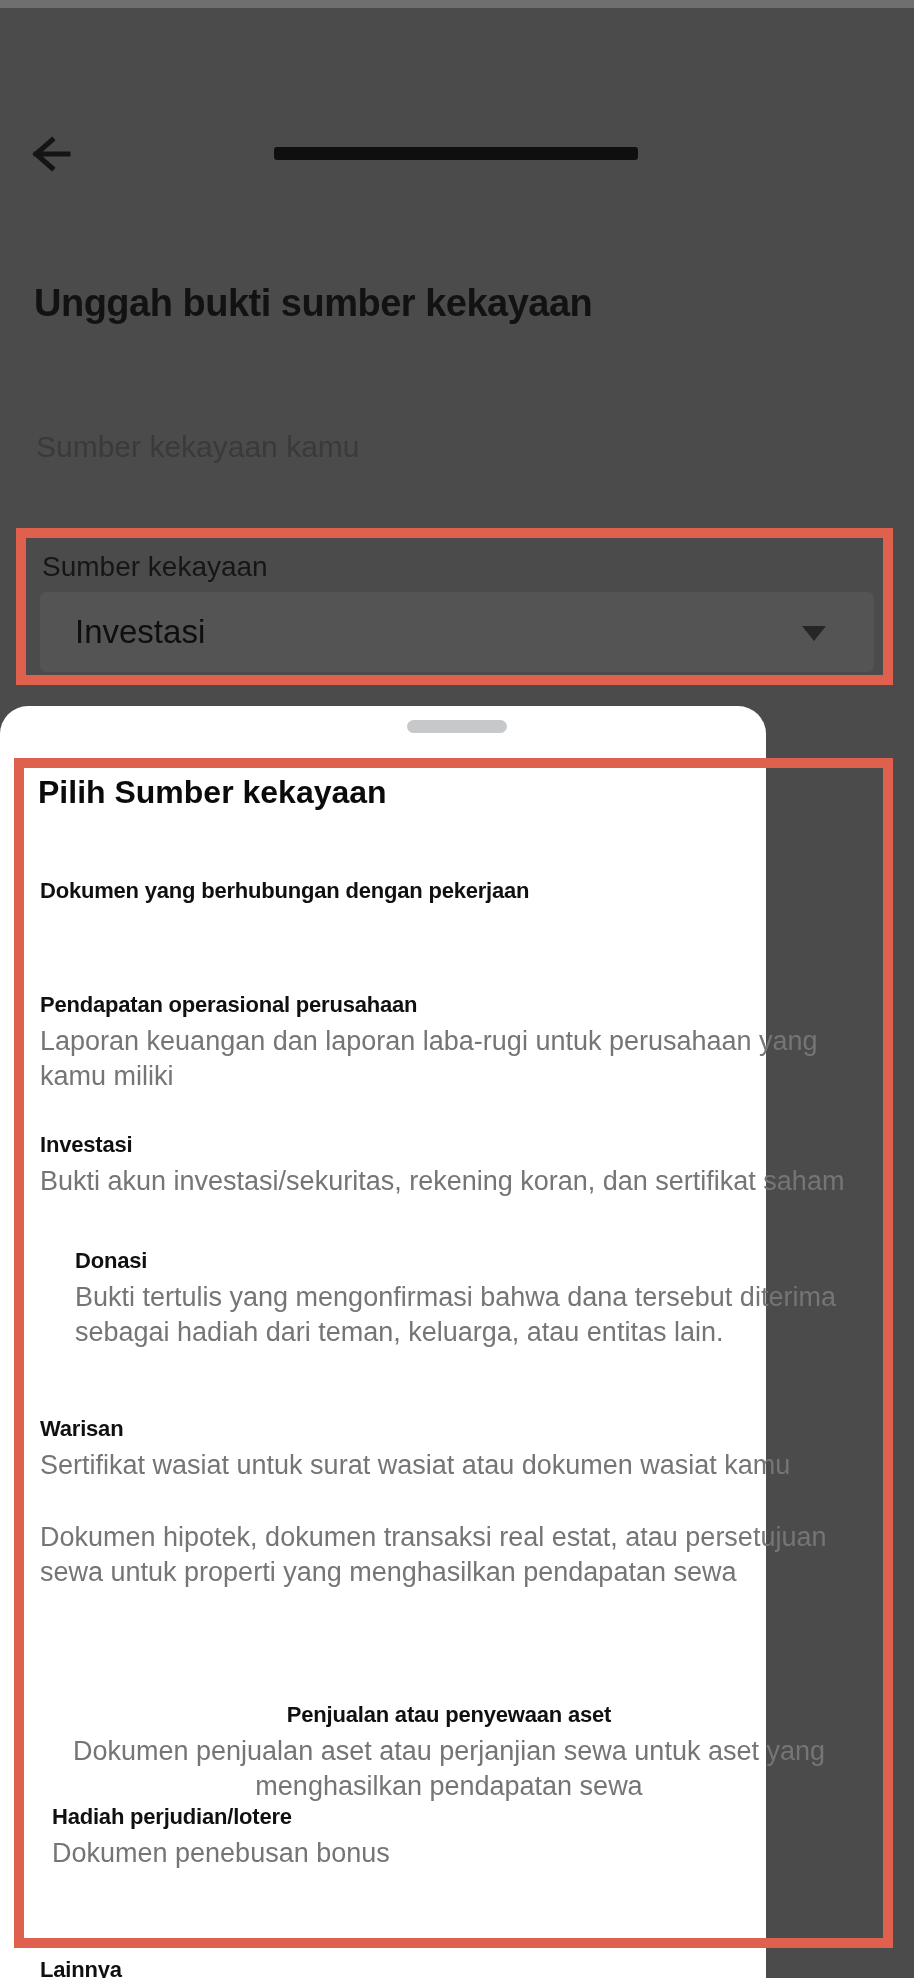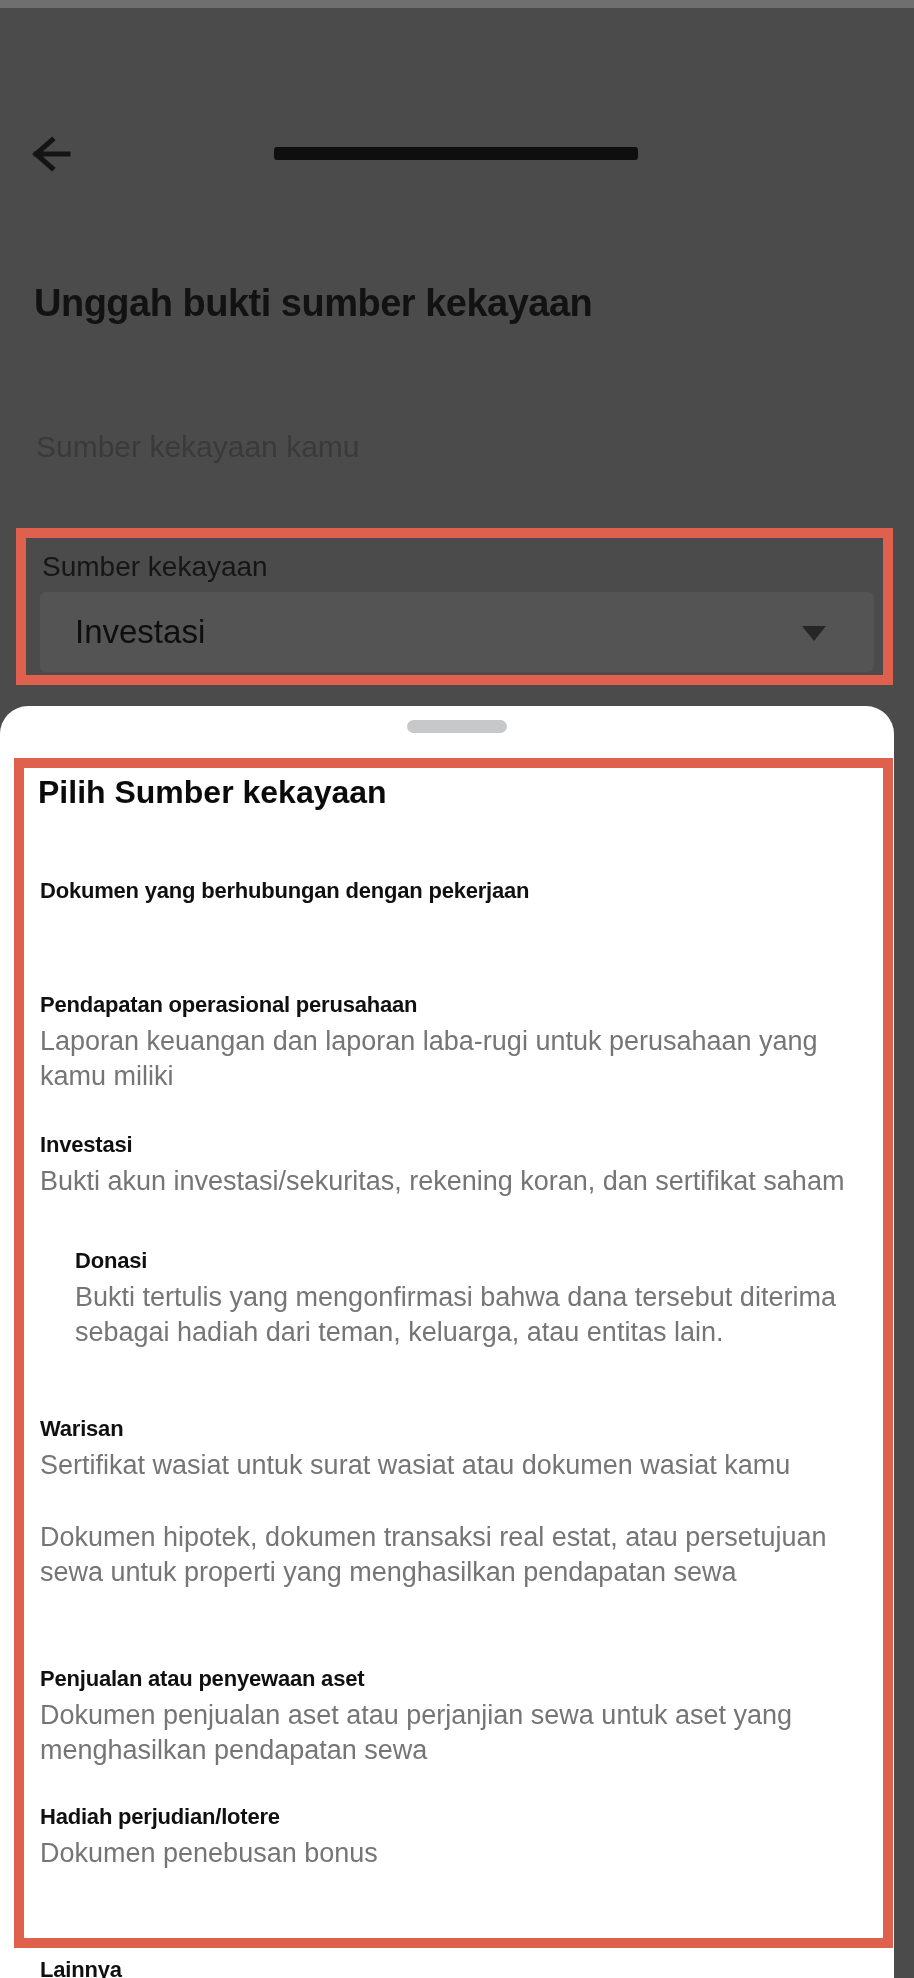--- a/index.html
+++ b/index.html
@@ -39,21 +39,21 @@
   .select-value{
     margin-left:35px;font-size:33px;color:#0e0e0e;
   }
   .select-caret{
     position:absolute;right:48px;top:34px;width:0;height:0;
     border-left:12px solid transparent;border-right:12px solid transparent;
     border-top:15px solid #262626;
   }
   
   .sheet{
-    position:absolute;top:706px;left:0;width:894px;height:1272px;
+    position:absolute;top:706px;left:0;width:766px;height:1272px;
     background:#ffffff;border-radius:28px 28px 0 0;
   }
   .handle{
     position:absolute;top:14px;left:407px;width:100px;height:13px;
     background:#c6c8ca;border-radius:7px;cursor:grab;
   }
   .sheet-heading{
     position:absolute;top:66px;left:38px;
     font-size:32px;line-height:40px;font-weight:bold;color:#0b0b0b;
   }
@@ -124,26 +124,26 @@
 
   <div class="option" style="top: 703px;">
     <div class="opt-title">Warisan</div>
     <div class="opt-desc">Sertifikat wasiat untuk surat wasiat atau dokumen wasiat kamu</div>
   </div>
 
   <div class="option" style="top: 814px;">
     <div class="opt-desc">Dokumen hipotek, dokumen transaksi real estat, atau persetujuan sewa untuk properti yang menghasilkan pendapatan sewa</div>
   </div>
 
-  <div class="option" style="top: 953px;">
+  <div class="option" style="top: 989px; text-align: center;">
     <div class="opt-title">Penjualan atau penyewaan aset</div>
     <div class="opt-desc">Dokumen penjualan aset atau perjanjian sewa untuk aset yang menghasilkan pendapatan sewa</div>
   </div>
 
-  <div class="option" style="top: 1091px;">
+  <div class="option" style="top: 1091px; margin-left: 12px;">
     <div class="opt-title">Hadiah perjudian/lotere</div>
     <div class="opt-desc">Dokumen penebusan bonus</div>
   </div>
 
   <div class="option" style="top: 1244px;">
     <div class="opt-title">Lainnya</div>
 
   </div>
 </div>
   </div>

